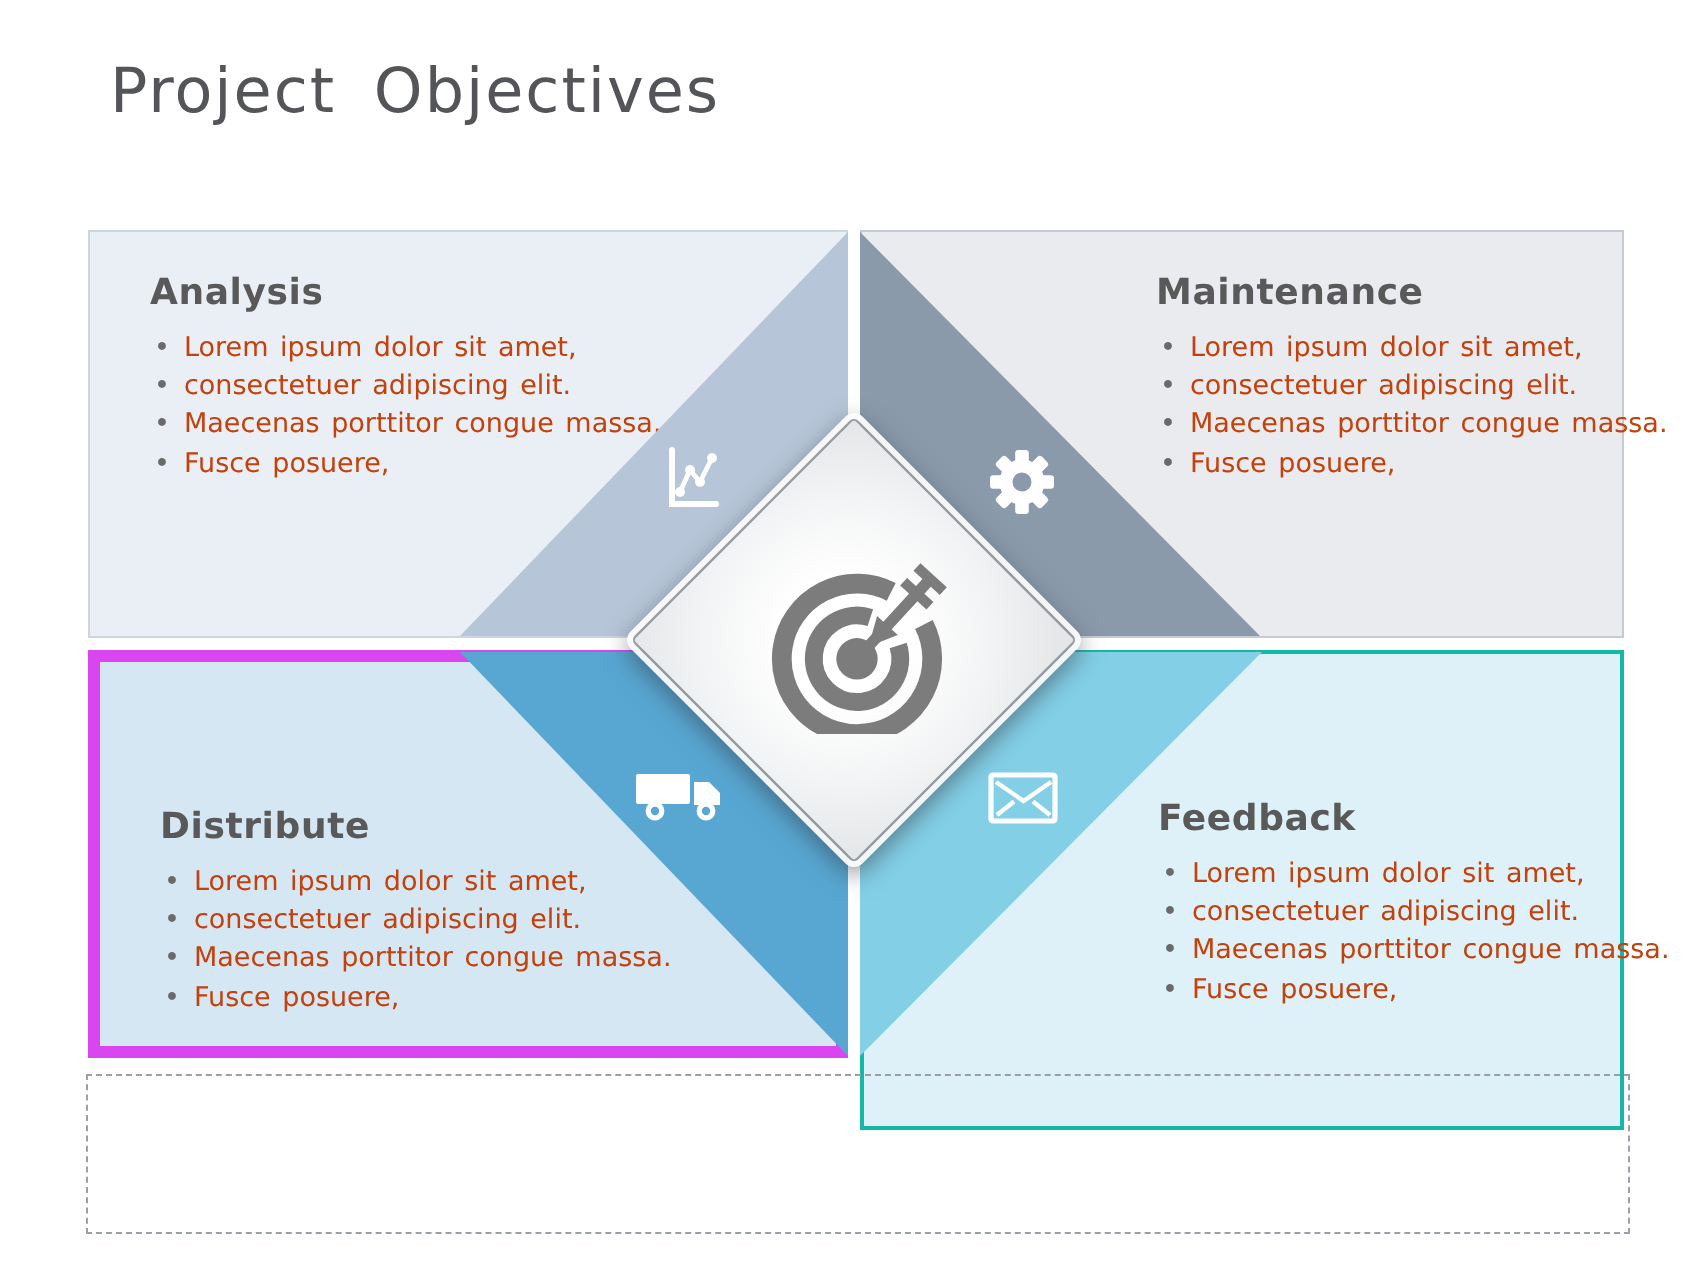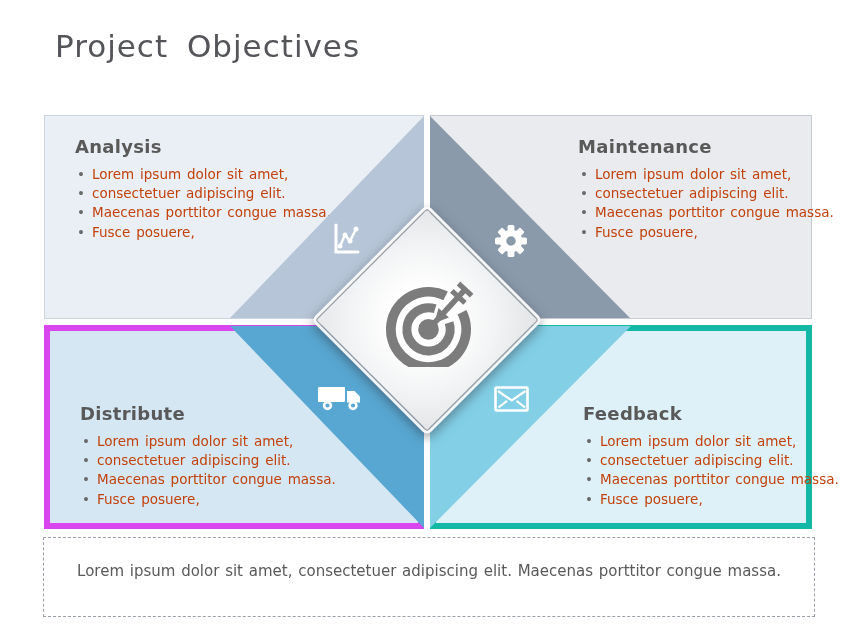--- a/index.html
+++ b/index.html
@@ -8,21 +8,21 @@
     font-family:"DejaVu Sans","Liberation Sans",sans-serif;
   }
   .title{
     position:absolute;left:55px;top:28px;margin:0;
     font-size:31px;font-weight:400;letter-spacing:1px;word-spacing:8px;color:#545559;text-align:center;
   }
   .quad{position:absolute;box-sizing:border-box;}
   .quad-analysis{left:44px;top:115px;width:380px;height:204px;border:1px solid #ccd6e0;}
   .quad-maintenance{left:430px;top:115px;width:382px;height:204px;border:1px solid #c5cbd1;}
   .quad-distribute{left:44px;top:325px;width:380px;height:204px;border:6px solid #d946ef;}
-  .quad-feedback{left:430px;top:325px;width:382px;height:204px;border:6px solid #14b8a6;}
+  .quad-feedback{left:430px;top:325px;width:382px;height:240px;border:2px solid #14b8a6;}
   .quad-content{position:absolute;width:268px;}
   .quad-analysis   .quad-content{left:30px;top:20px;}
   .quad-maintenance .quad-content{left:147px;top:20px;}
   .quad-distribute .quad-content{left:30px;top:72px;}
   .quad-feedback   .quad-content{left:147px;top:72px;}
   .quad-title{
     margin:0 0 9px 0;font-size:18px;font-weight:700;color:#595959;letter-spacing:0.3px;
   }
   .bullets{margin:0;padding:0;list-style:none;font-size:13.5px;line-height:1.2;color:#c2410c;word-spacing:1.5px;}
   .bullets li{position:relative;padding-left:17px;margin-bottom:3px;}
@@ -166,16 +166,15 @@
       </g>
       <circle cx="50" cy="60" r="11" fill="#7c7c7c"></circle>
       <line x1="50" y1="60" x2="89" y2="17.5" stroke="#7c7c7c" stroke-width="6"></line>
       <polygon points="56.1,53.4 71.7,47.4 60.7,37.2" fill="#7c7c7c"></polygon>
       <line x1="74.8" y1="19.0" x2="88.8" y2="31.8" stroke="#7c7c7c" stroke-width="5.5"></line>
       <line x1="81.9" y1="11.2" x2="95.9" y2="24.0" stroke="#7c7c7c" stroke-width="5.5"></line>
     </svg>
   </div>
 
   <div class="footer-box">
-    <p>Lorem ipsum dolor sit amet, consectetuer adipiscing elit. Maecenas porttitor congue massa.</p>
   </div>
 
 </div>
 
 </body></html>

